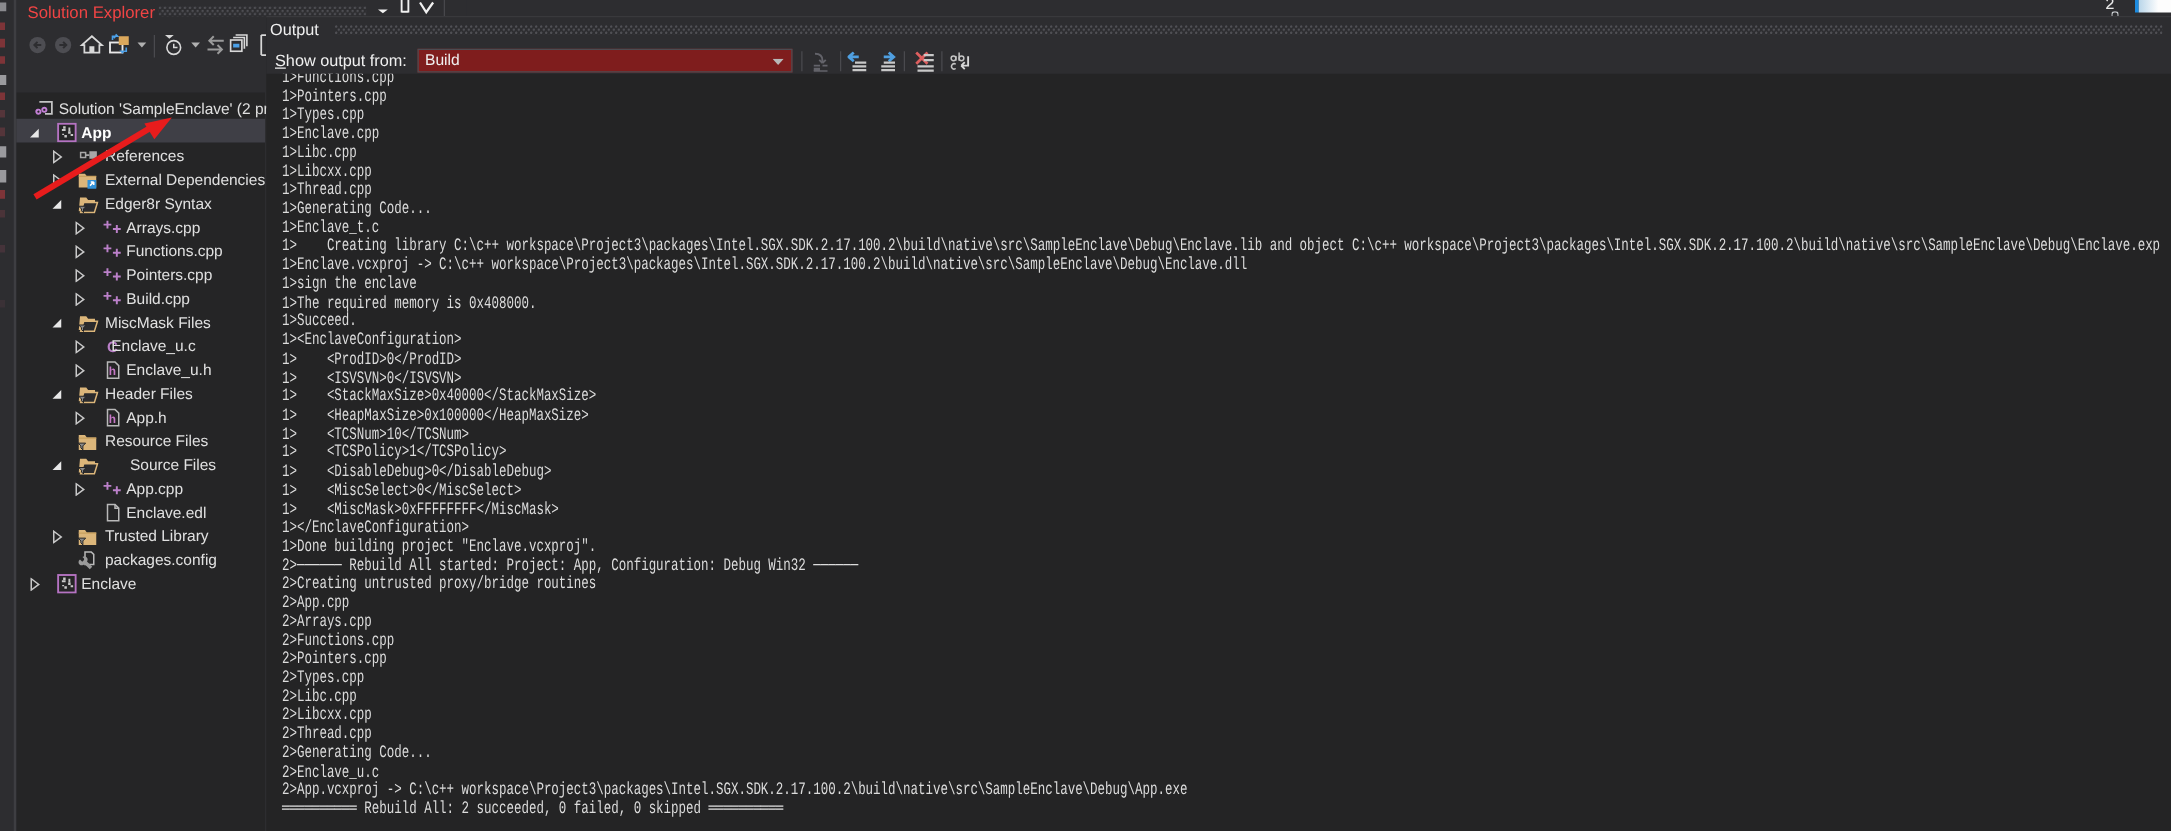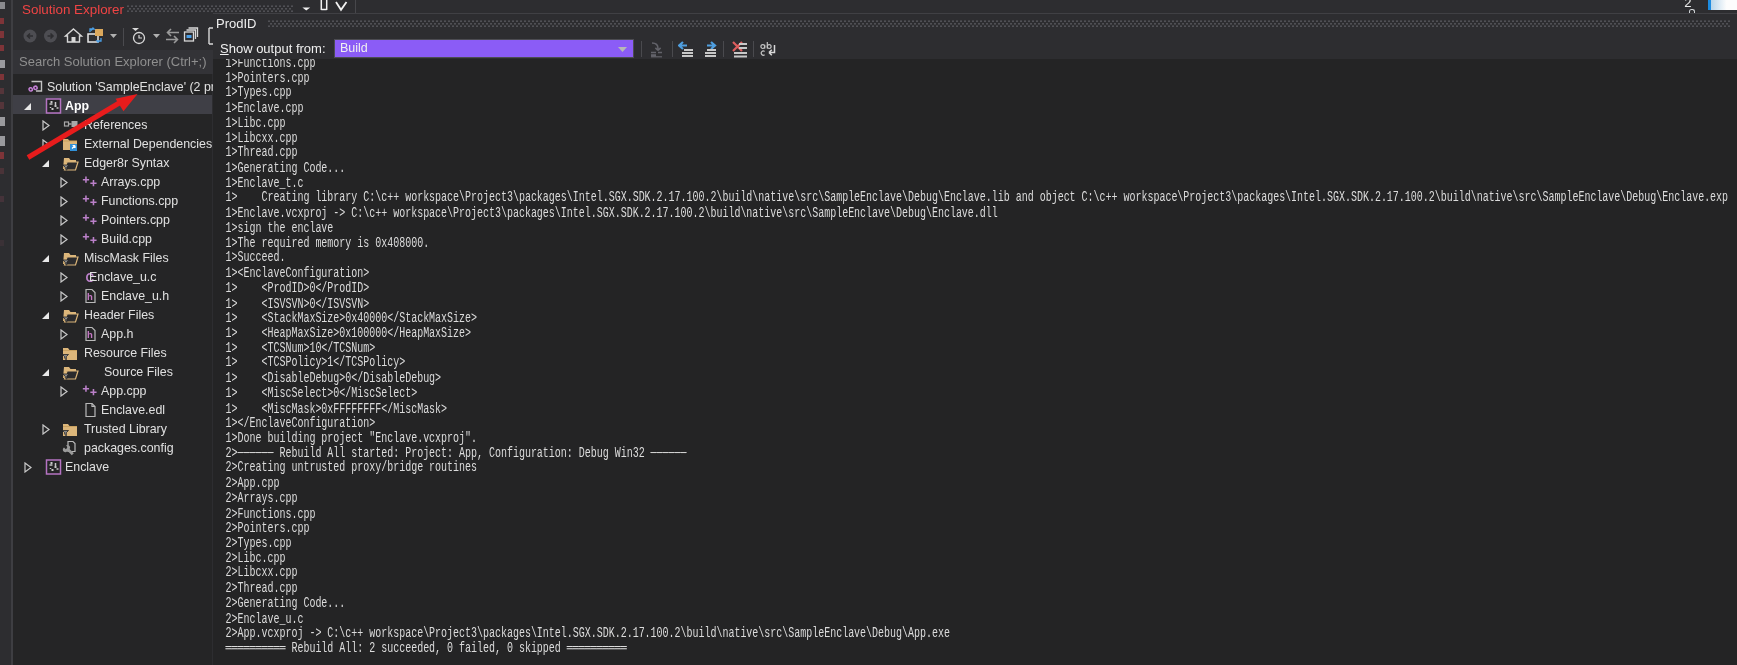--- a/index.html
+++ b/index.html
@@ -17,21 +17,21 @@
   .row .txt{position:absolute;top:3.5px;font-size:12.4px;color:#e0e0e0;}
   .exp{position:absolute;top:5.5px;width:10px;height:11px;}
   .ico{position:absolute;top:2.5px;width:17px;height:16px;}
   #outpanel{left:213px;top:13px;width:1524px;height:652px;background:#242425;border-top:1px solid #404044;}
   #outchrome{position:absolute;left:0;top:0;width:1524px;height:45px;background:#2d2d30;z-index:3;}
   #outtitle{position:absolute;left:3px;top:2px;font-size:13px;color:#efefef;}
   #outtext{position:absolute;left:12.6px;top:42.6px;z-index:1;
      font-family:"Liberation Mono",monospace;font-size:10px;line-height:10.714px;letter-spacing:-0.015px;
      color:#dcdcdc;white-space:pre;transform:scaleY(1.4);transform-origin:0 0;}
   #sofrom{position:absolute;left:7px;top:27px;font-size:13px;color:#f0f0f0;}
-  #dropdown{position:absolute;left:121px;top:24.8px;width:298px;height:17px;background:#8b5cf6;border:1px solid #4c4c52;}
+  #dropdown{position:absolute;left:121px;top:24.8px;width:298px;height:17px;background:#7f1d1d;border:1px solid #4c4c52;}
   #dropdown span{position:absolute;left:5px;top:1.5px;font-size:12.5px;color:#f0f0f0;}
   .vsep{position:absolute;top:27px;width:1px;height:16px;background:#4a4a4e;}
 </style></head>
 <body>
 <div id="page">
   <div id="leftstrip" class="abs" style="left:0;top:0;width:13px;height:665px;background:#2d2d30;"></div>
   <div class="abs" style="left:10.5px;top:0;width:2px;height:665px;background:#3e3e42;z-index:2;"></div>
   <div class="abs" style="left:0px;top:2px;width:5px;height:7px;background:#8a8a8e;"></div>
     <div class="abs" style="left:0px;top:18px;width:4px;height:6px;background:#7e3438;"></div>
     <div class="abs" style="left:0px;top:31px;width:4px;height:7px;background:#7e3438;"></div>
@@ -72,23 +72,20 @@
       <polygon points="111,2 118,2 114.5,5" fill="#d8d8d8"></polygon>
       <polygon points="132,8 139,8 135.5,12" fill="#b0b0b0"></polygon>
       <path d="M158 6.5 h-11 M150 3 l-3.5,3.5 l3.5,3.5" stroke="#9a9a9a" stroke-width="1.6" fill="none"></path>
       <path d="M145 13.5 h11 M153 10 l3.5,3.5 l-3.5,3.5" stroke="#9a9a9a" stroke-width="1.6" fill="none"></path>
       <rect x="163.5" y="6" width="9" height="9" fill="none" stroke="#d8d8d8" stroke-width="1.3"></rect>
       <path d="M165.5 4 h9 v9" fill="none" stroke="#d8d8d8" stroke-width="1.3"></path>
       <path d="M167.5 2 h9 v9" fill="none" stroke="#d8d8d8" stroke-width="1.3"></path>
       <rect x="165.5" y="9" width="5" height="3" fill="#4ba0e8"></rect>
       <path d="M188 2 v16 M188 2 h4 M188 18 h4" stroke="#d8d8d8" stroke-width="1.4" fill="none"></path>
     </svg>
-    <div id="sesearch">
-        <span>Search Solution Explorer (Ctrl+;)</span>
-      </div>
     <div id="setree">
     <div class="row" style="top:2.0px;">
           <svg class="ico" style="left:14px" width="16" height="16" viewBox="0 0 16 16">
             <path d="M4 2.5 h10 v9.5 h-5.5" fill="none" stroke="#c4c4c4" stroke-width="1.4"></path>
             <g transform="rotate(-18 5.6 9.6)" fill="#c27fd4">
               <circle cx="3.1" cy="9.6" r="2.4"></circle>
               <circle cx="8.1" cy="9.6" r="2.4"></circle>
             </g>
             <g transform="rotate(-18 5.6 9.6)" fill="#252526">
               <circle cx="3.1" cy="9.6" r="0.9"></circle>
@@ -340,21 +337,21 @@
 2&gt;Pointers.cpp
 2&gt;Types.cpp
 2&gt;Libc.cpp
 2&gt;Libcxx.cpp
 2&gt;Thread.cpp
 2&gt;Generating Code...
 2&gt;Enclave_u.c
 2&gt;App.vcxproj -&gt; C:\c++ workspace\Project3\packages\Intel.SGX.SDK.2.17.100.2\build\native\src\SampleEnclave\Debug\App.exe
 ══════════ Rebuild All: 2 succeeded, 0 failed, 0 skipped ══════════</div>
     <div id="outchrome">
-      <div id="outtitle">ProdID</div>
+      <div id="outtitle">Output</div>
       <div class="dots abs" style="left:55px;top:6px;width:1462px;height:8px;"></div>
       <div id="sofrom"><u>S</u>how output from:</div>
       <div id="dropdown">
           <span>Build</span>
         <svg class="abs" style="right:5px;top:7px;" width="10" height="6">
             <polygon points="0,0 9,0 4.5,5" fill="#b8b8b8"></polygon>
           </svg>
       </div>
       <div class="vsep" style="left:428px;"></div>
       <div class="vsep" style="left:458.5px;"></div>

